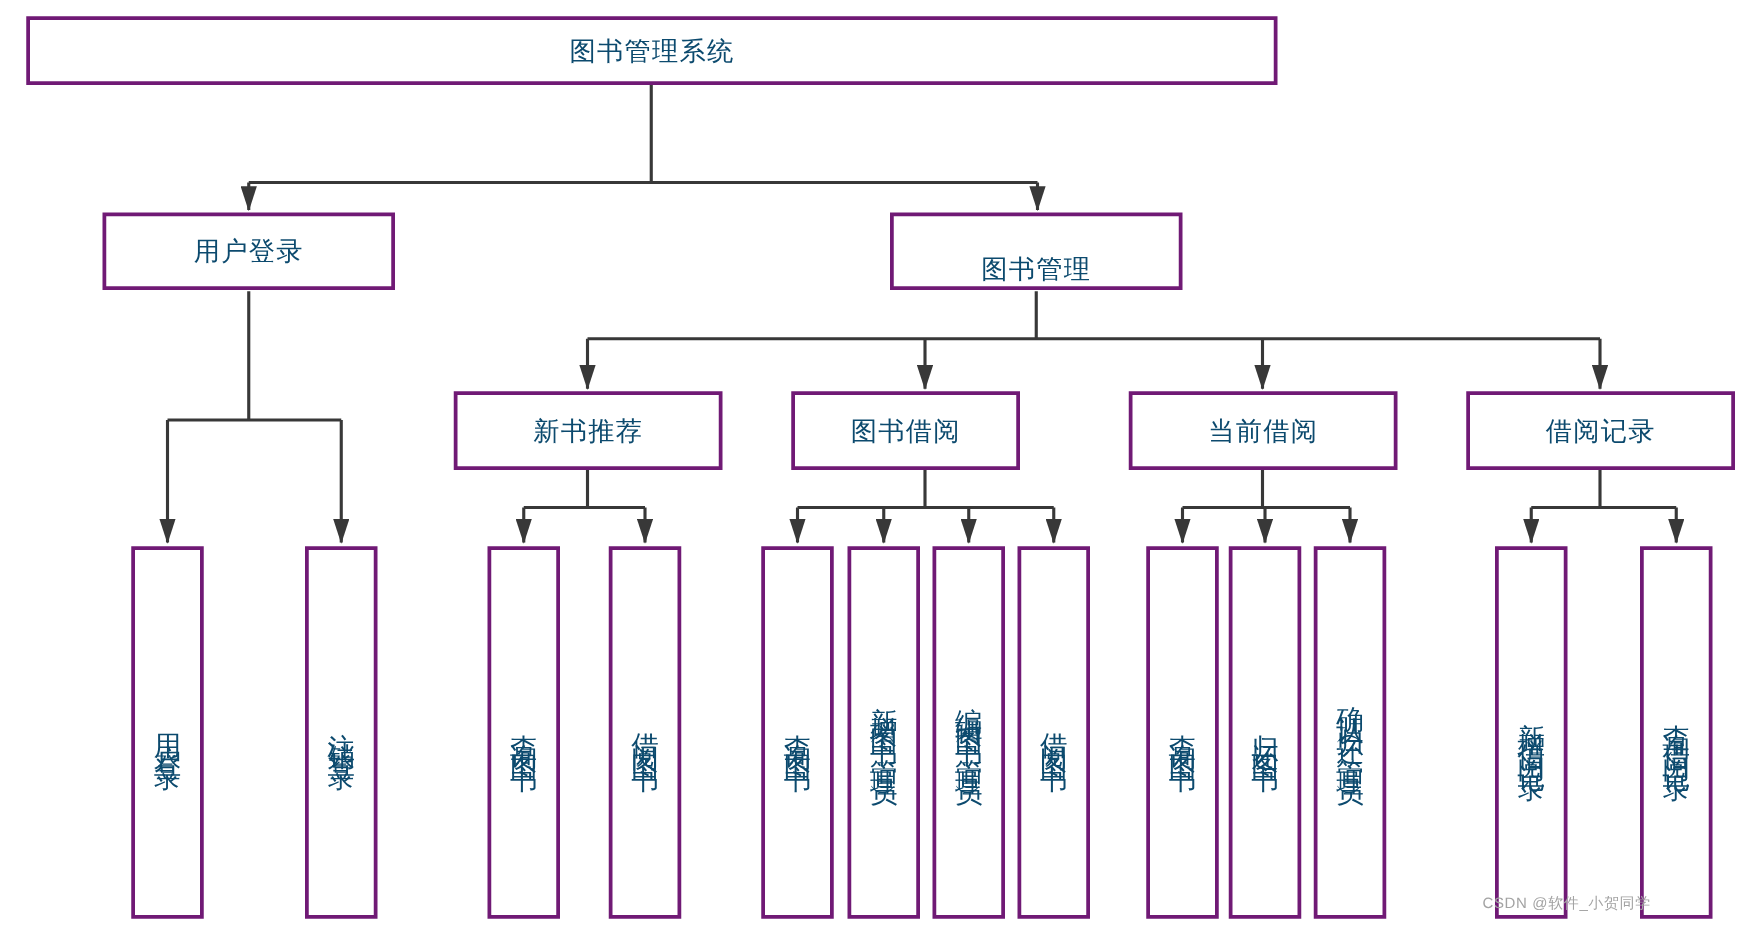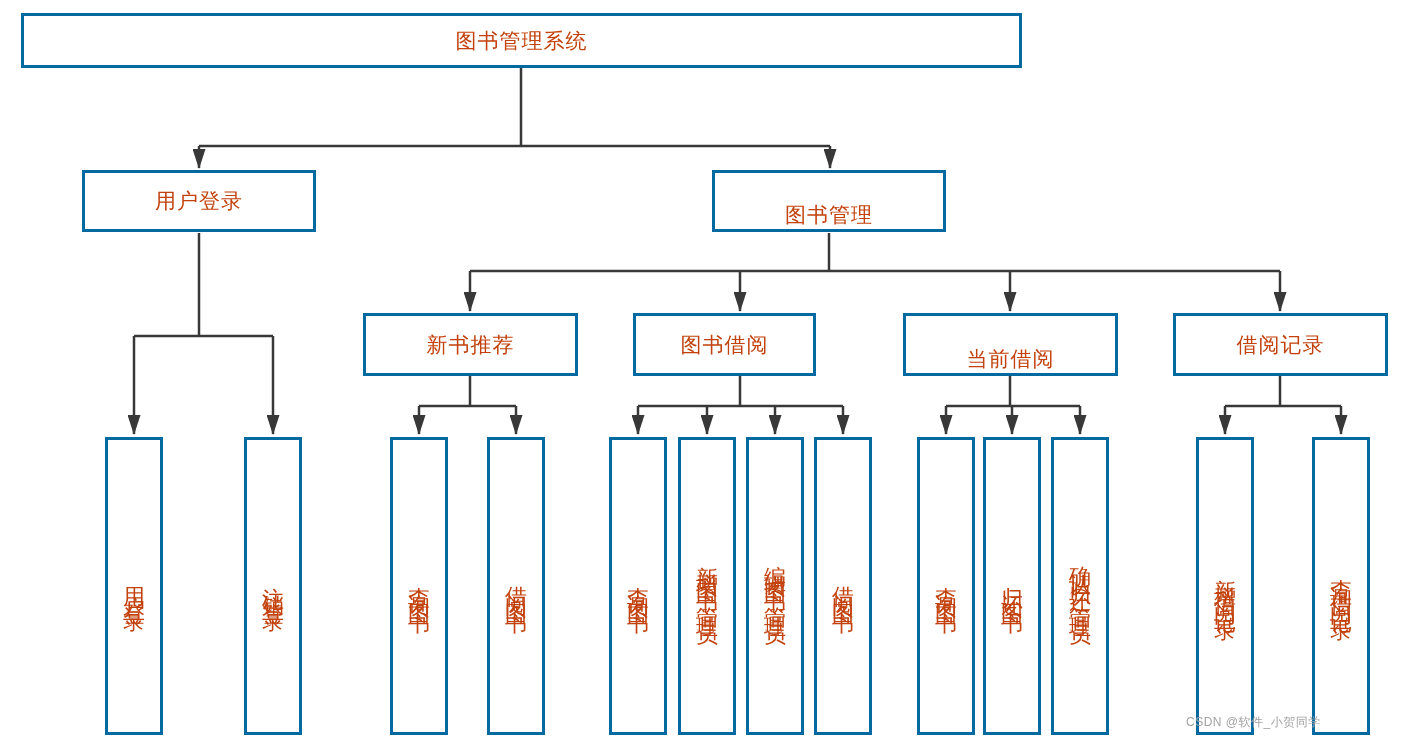--- a/index.html
+++ b/index.html
@@ -17,26 +17,26 @@
     width: 1405px; height: 747px;
   }
   .connector-layer path.line {
     fill: none;
     stroke: #383838;
     stroke-width: 2.5;
   }
   .node {
     position: absolute;
     box-sizing: border-box;
-    border: 3px solid #0369a1;
+    border: 3px solid #701a75;
     background: #ffffff;
     display: flex;
     align-items: center;
     justify-content: center;
-    color: #c2410c;
+    color: #0c4a6e;
   }
   .node .h-label {
     font-size: 21px;
     letter-spacing: 1px;
     white-space: nowrap;
   }
   .node .v-label {
     writing-mode: vertical-rl;
     font-size: 22px;
     letter-spacing: 0.38em;
@@ -107,21 +107,21 @@
   <div class="node" style="left:712px; top:170px; width:234px; height:62px;align-items:flex-end;">
     <span class="h-label">图书管理</span>
   </div>
 
   <div class="node" style="left:363px; top:313px; width:215px; height:63px;text-align:right;">
     <span class="h-label">新书推荐</span>
   </div>
   <div class="node" style="left:633px; top:313px; width:183px; height:63px;">
     <span class="h-label">图书借阅</span>
   </div>
-  <div class="node" style="left:903px; top:313px; width:215px; height:63px;align-items:flex-end;">
+  <div class="node" style="left:903px; top:313px; width:215px; height:63px;">
     <span class="h-label">当前借阅</span>
   </div>
   <div class="node" style="left:1173px; top:313px; width:215px; height:63px;">
     <span class="h-label">借阅记录</span>
   </div>
 
   <div class="node" style="left:105px; top:437px; width:58px; height:298px;">
     <span class="v-label">用户登录</span>
   </div>
   <div class="node" style="left:244px; top:437px; width:58px; height:298px;">

